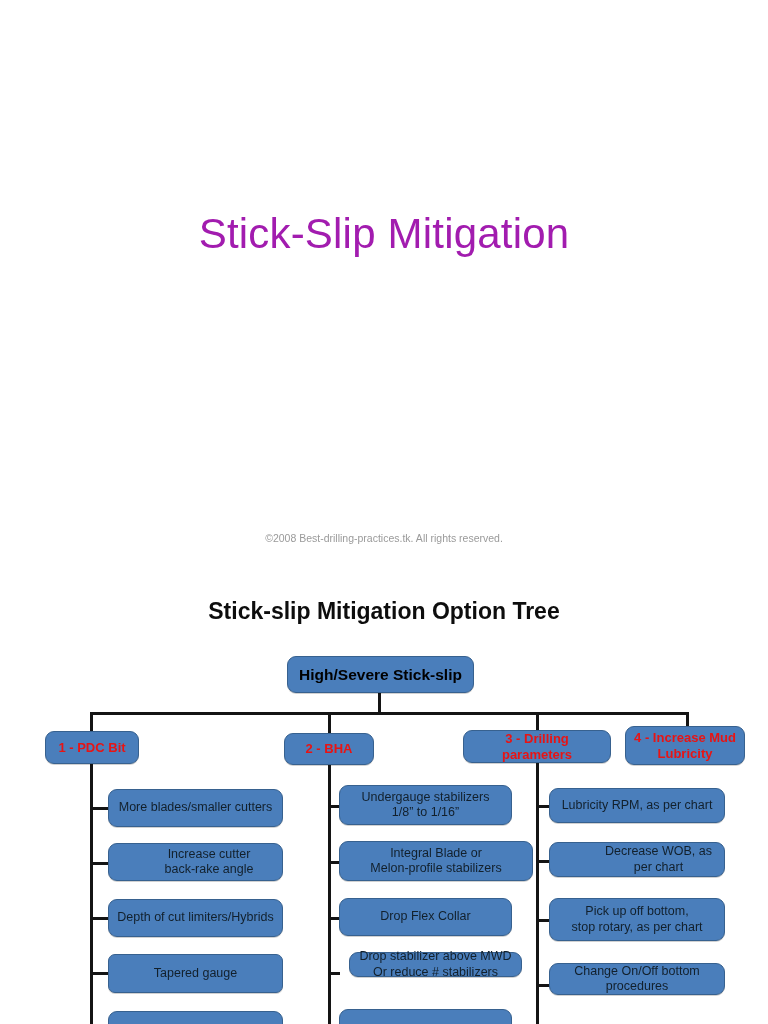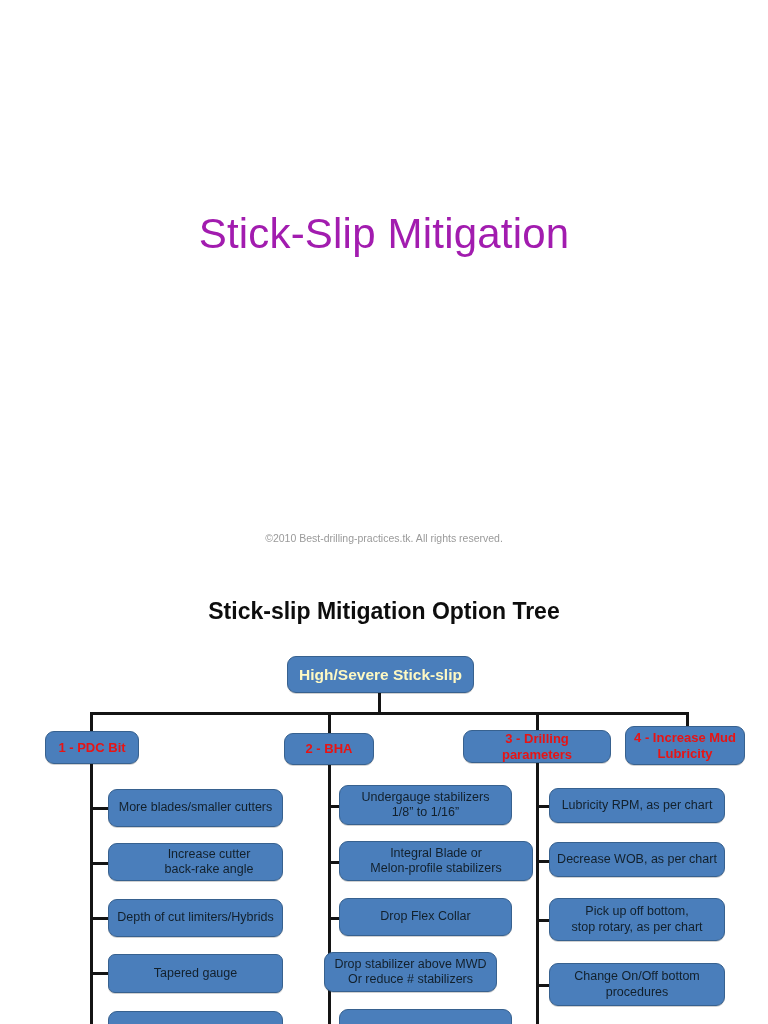--- a/index.html
+++ b/index.html
@@ -99,21 +99,21 @@
     line-height: 15.5px;
     color: #14202e;
     padding: 2px 5px;
     box-shadow: 0 1px 0 rgba(0,0,0,0.18);
   }
   .node .label { display: block; white-space: pre-line; }
 
   .node.root {
     font-size: 15.5px;
     font-weight: bold;
-    color: #fef9c3;
+    color: #000000;
     border-radius: 9px;
   }
   .node.cat {
     font-size: 13px;
     font-weight: bold;
     color: #e81414;
     border-radius: 9px;
   }
   .node.cat.two-line { line-height: 16px; }
 
@@ -123,21 +123,21 @@
     color: #12202c;
   }
 </style>
 </head>
 <body>
 
 <div id="page">
 
   <div class="slide-title">Stick-Slip Mitigation</div>
 
-  <div class="copyright">©2010 Best-drilling-practices.tk. All rights reserved.</div>
+  <div class="copyright">©2008 Best-drilling-practices.tk. All rights reserved.</div>
 
   <div class="tree-heading">Stick-slip Mitigation Option Tree</div>
 
   <div id="tree">
 
     <div class="line v" style="left:378px; top:692px; height:22px;"></div>
     <div class="line h" style="left:92px; top:712px; width:596px;"></div>
 
     <div class="line v" style="left:90px; top:712px; height:20px;"></div>
     <div class="line v" style="left:328px; top:712px; height:22px;"></div>
@@ -198,43 +198,43 @@
       <span class="label">Undergauge stabilizers
 1/8” to 1/16”</span>
     </div>
     <div class="node leaf" style="left:339px; top:841px; width:194px; height:40px;">
       <span class="label">Integral Blade or
 Melon-profile stabilizers</span>
     </div>
     <div class="node leaf" style="left:339px; top:898px; width:173px; height:38px;">
       <span class="label">Drop Flex Collar</span>
     </div>
-    <div class="node leaf" style="left:324px; top:952px; width:173px; height:40px;">
+    <div class="node leaf" style="left:349px; top:952px; width:173px; height:25px;">
       <span class="label">Drop stabilizer above MWD
 Or reduce # stabilizers</span>
     </div>
     <div class="node leaf" style="left:339px; top:1009px; width:173px; height:40px;">
       <span class="label"></span>
     </div>
 
     <div class="line v" style="left:536px; top:763px; height:261px;"></div>
     <div class="line stub" style="left:536px; top:805px; width:14px;"></div>
     <div class="line stub" style="left:536px; top:860px; width:14px;"></div>
     <div class="line stub" style="left:536px; top:919px; width:14px;"></div>
     <div class="line stub" style="left:536px; top:984px; width:14px;"></div>
 
     <div class="node leaf" style="left:549px; top:788px; width:176px; height:35px;">
       <span class="label">Lubricity RPM, as per chart</span>
     </div>
-    <div class="node leaf" style="left:549px; top:842px; width:176px; height:35px;">
+    <div class="node leaf" style="left:549px; top:842px; width:176px; height:35px;padding-left:48px;">
       <span class="label">Decrease WOB, as per chart</span>
     </div>
     <div class="node leaf" style="left:549px; top:898px; width:176px; height:43px;">
       <span class="label">Pick up off bottom,
 stop rotary, as per chart</span>
     </div>
-    <div class="node leaf" style="left:549px; top:963px; width:176px; height:43px;justify-content:center;">
+    <div class="node leaf" style="left:549px; top:963px; width:176px; height:32px;justify-content:center;">
       <span class="label">Change On/Off bottom
 procedures</span>
     </div>
 
   </div>
 </div>
 
 </body></html>

